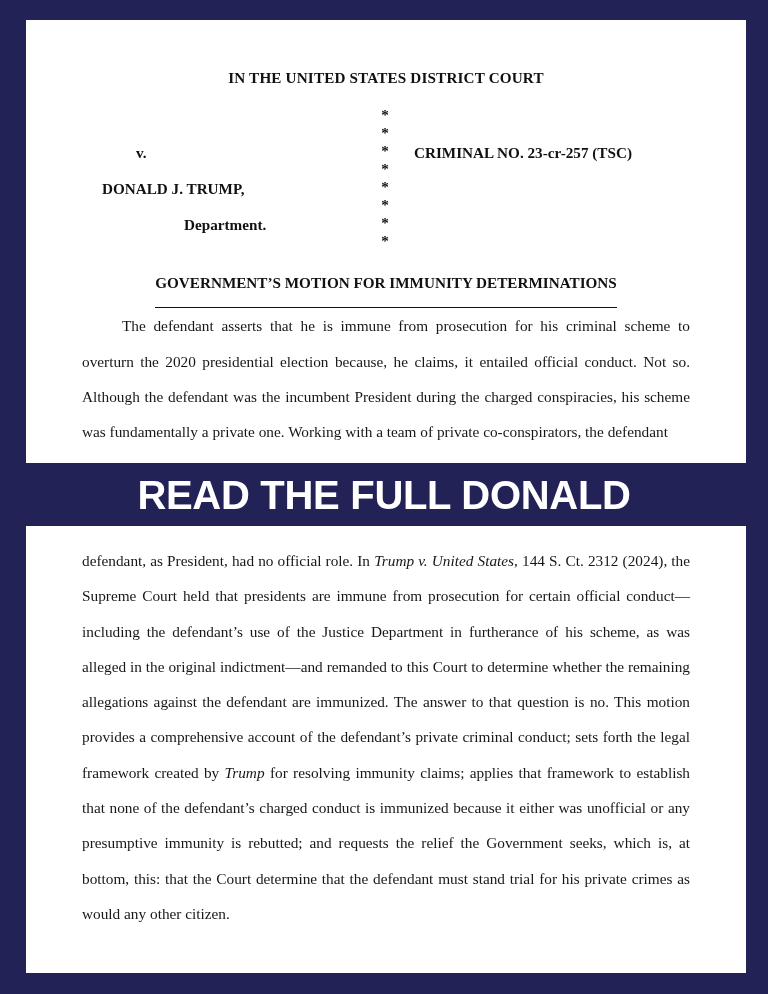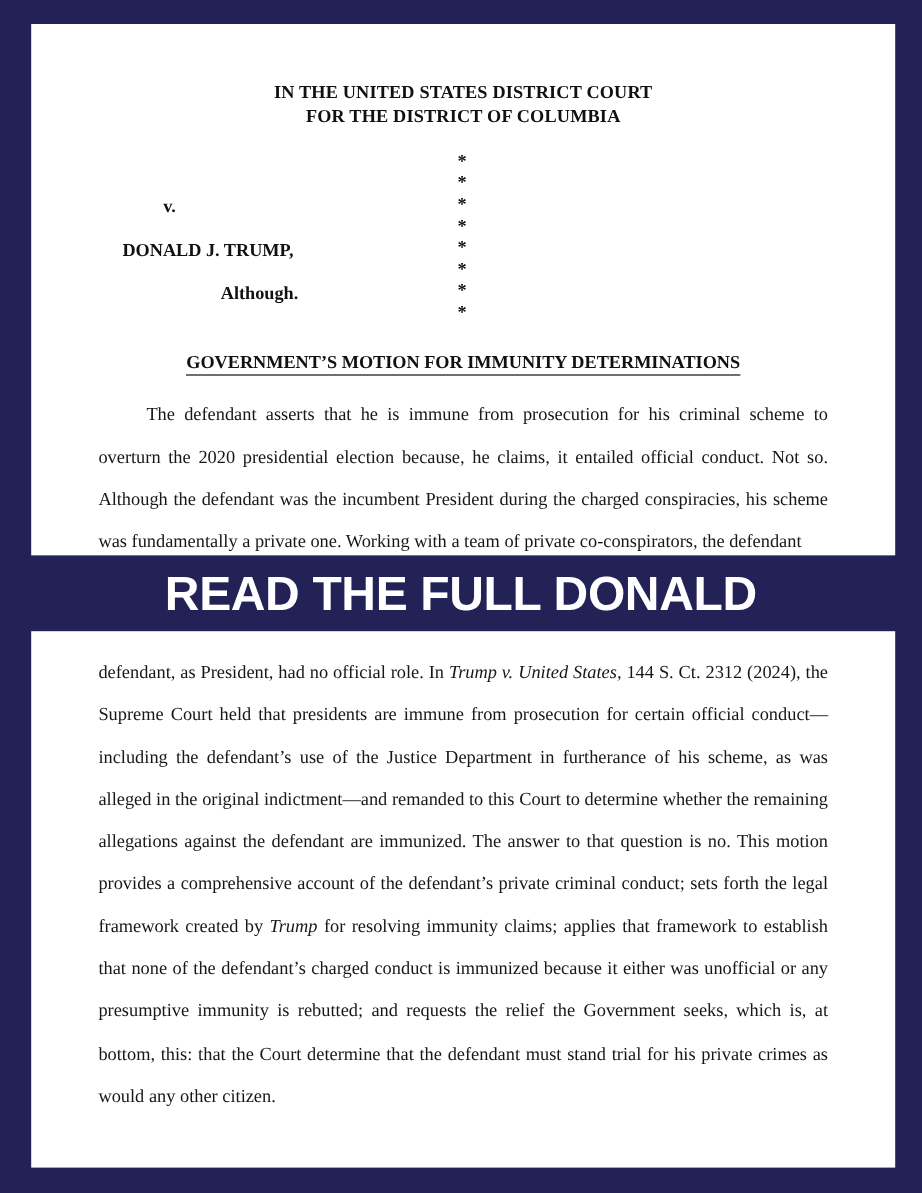--- a/index.html
+++ b/index.html
@@ -102,21 +102,21 @@
 
   .doc-title {
     margin-top: 14px;
     text-align: center;
     font-weight: bold;
     font-size: 15.2px;
     color: #111111;
   }
   .doc-title span {
     border-bottom: 1.6px solid #111111;
-    padding-bottom: 1px;
+    padding-bottom: 16px;
   }
 
   
   .body-text {
     font-size: 15.3px;
     line-height: 35.3px;
     color: #17171b;
     text-align: justify;
     text-justify: inter-word;
     -webkit-hyphens: none;
@@ -162,39 +162,39 @@
 
 <div class="page-stack">
 
   <div class="tick-mark"></div>
 
   <div class="doc-page top">
     <div class="page-inner" style="top:48px; left:0;">
 
       <div class="court-header">
         <div>IN THE UNITED STATES DISTRICT COURT</div>
-        <div>FOR THE DISTRICT OF COLUMBIA</div>
       </div>
 
       <div class="caption">
         <div class="caption-party p-v">v.</div>
         <div class="caption-party p-dt">DONALD J. TRUMP,</div>
-        <div class="caption-party p-def">Although.</div>
+        <div class="caption-party p-def">Department.</div>
 
         <div class="star-col">
             <div>*</div>
             <div>*</div>
             <div>*</div>
             <div>*</div>
             <div>*</div>
             <div>*</div>
             <div>*</div>
             <div>*</div>
           </div>
 
+        <div class="case-no">CRIMINAL NO. 23-cr-257 (TSC)</div>
       </div>
 
       <div class="doc-title"><span>GOVERNMENT’S MOTION FOR IMMUNITY DETERMINATIONS</span></div>
 
       <div class="body-text" style="margin:16px 56px 0 56px; width:608px;">
         <p class="indent">The defendant asserts that he is immune from prosecution for his criminal scheme to overturn the 2020 presidential election because, he claims, it entailed official conduct.  Not so.  Although the defendant was the incumbent President during the charged conspiracies, his scheme was fundamentally a private one.  Working with a team of private co-conspirators, the defendant</p>
       </div>
 
     </div>
   </div>

